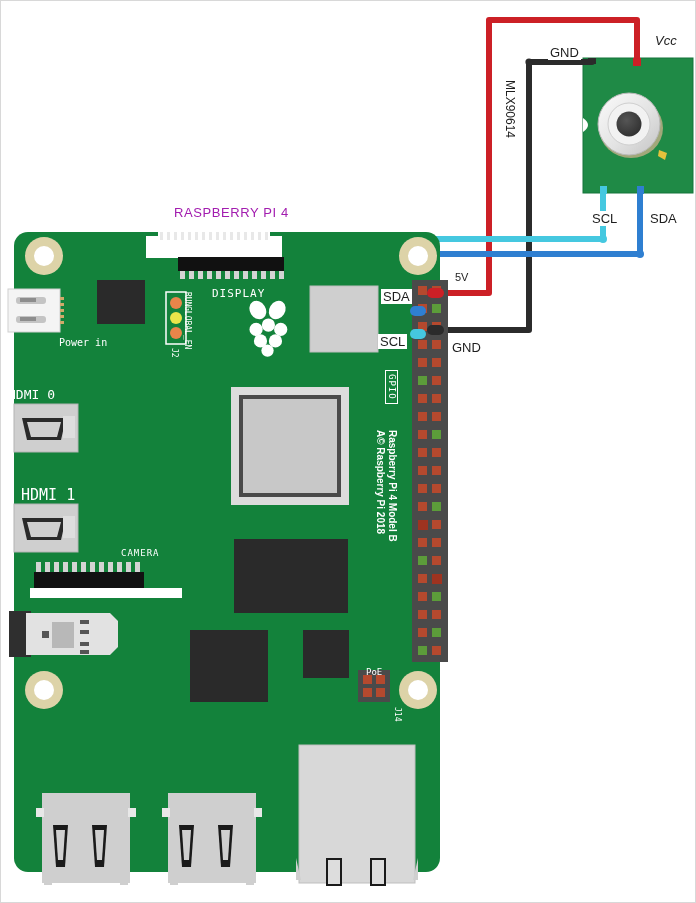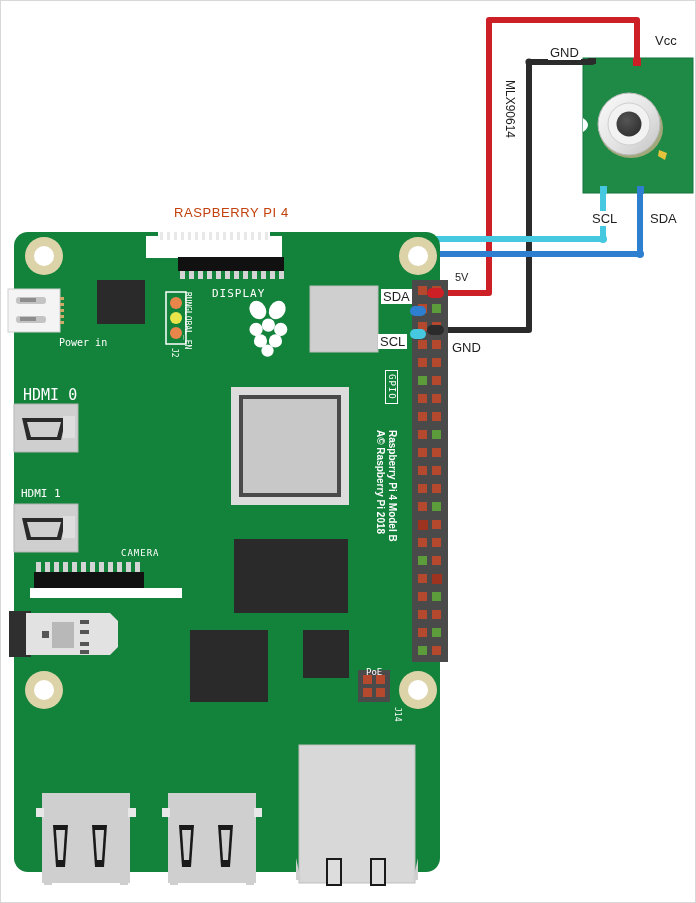--- a/index.html
+++ b/index.html
@@ -39,21 +39,21 @@
     color: #ffffff;
     white-space: nowrap;
     line-height: 1;
   }
   .vert { transform-origin: left top; }
   #title {
     position: absolute;
     left: 174px; top: 205px;
     font-size: 13px;
     letter-spacing: 0.6px;
-    color: #c2410c;
+    color: #a21caf;
   }
 </style>
 </head>
 <body>
 
 <div id="canvas">
 
   <div class="frame"></div>
 
   <div id="title">RASPBERRY PI 4</div>
@@ -370,38 +370,38 @@
 
     <g>
       <rect x="427" y="288" width="17" height="10" rx="5" fill="#cc2026"></rect>
       <rect x="427" y="325" width="17" height="10" rx="5" fill="#2b2b2b"></rect>
       <rect x="410" y="306" width="16" height="10" rx="5" fill="#2f7fd1"></rect>
       <rect x="410" y="329" width="16" height="10" rx="5" fill="#45c8e0"></rect>
     </g>
   </svg>
 
   <div class="silk" style="left:59px; top:338px; font-size:10px;">Power in</div>
-  <div class="silk" style="left:23px; top:388px; font-size:15px;text-align:center;">HDMI 0</div>
-  <div class="silk" style="left:21px; top:488px; font-size:11px;">HDMI 1</div>
+  <div class="silk" style="left:8px; top:388px; font-size:13px;text-align:center;">HDMI 0</div>
+  <div class="silk" style="left:21px; top:488px; font-size:15px;">HDMI 1</div>
   <div class="silk" style="left:89px; top:549px; font-size:9px; letter-spacing:1px;padding-left:32px;">CAMERA</div>
   <div class="silk" style="left:212px; top:288px; font-size:11px; letter-spacing:1px;">DISPLAY</div>
   <div class="silk" style="left:366px; top:652px; font-size:9px;margin-top:16px;">PoE</div>
 
   <div class="silk vert" style="left:191px; top:292px; font-size:8px; transform:rotate(90deg);">RUN</div>
   <div class="silk vert" style="left:191px; top:306px; font-size:8px; transform:rotate(90deg);">GLOBAL_EN</div>
   <div class="silk vert" style="left:178px; top:348px; font-size:8px; transform:rotate(90deg);">J2</div>
   <div class="silk vert" style="left:401px; top:707px; font-size:8px; transform:rotate(90deg);">J14</div>
 
   <div class="silk vert" style="left:398px; top:370px; font-size:9px; letter-spacing:1px; transform:rotate(90deg);
               border:1px solid #ffffff; padding:1px 3px;">GPIO</div>
 
   <div class="silk vert" style="left:397px; top:430px; font-size:10px; transform:rotate(90deg); font-family:'Liberation Sans',sans-serif; font-weight:bold;">Raspberry Pi 4 Model B</div>
   <div class="silk vert" style="left:385px; top:430px; font-size:10px; transform:rotate(90deg); font-family:'Liberation Sans',sans-serif; font-weight:bold;">A© Raspberry Pi 2018</div>
 
-  <div class="lbl lbl-white-bg" style="left:653px; top:33px; font-size:13px;">Vcc</div>
+  <div class="lbl lbl-white-bg" style="left:653px; top:33px; font-size:13px;font-style:italic;">Vcc</div>
   <div class="lbl lbl-white-bg" style="left:548px; top:45px; font-size:13px;">GND</div>
   <div class="lbl vert" style="left:516px; top:80px; font-size:12px; transform:rotate(90deg);">MLX90614</div>
   <div class="lbl lbl-white-bg" style="left:590px; top:211px; font-size:13px;">SCL</div>
   <div class="lbl lbl-white-bg" style="left:648px; top:211px; font-size:13px;">SDA</div>
 
   <div class="lbl lbl-white-bg" style="left:453px; top:271px; font-size:11px;">5V</div>
   <div class="lbl lbl-white-bg" style="left:450px; top:340px; font-size:13px;">GND</div>
   <div class="lbl lbl-white-bg" style="left:381px; top:289px; font-size:13px;">SDA</div>
   <div class="lbl lbl-white-bg" style="left:378px; top:334px; font-size:13px;">SCL</div>
 

